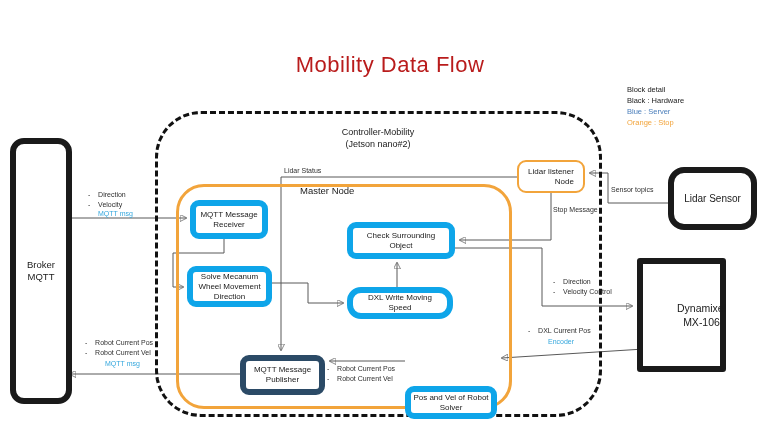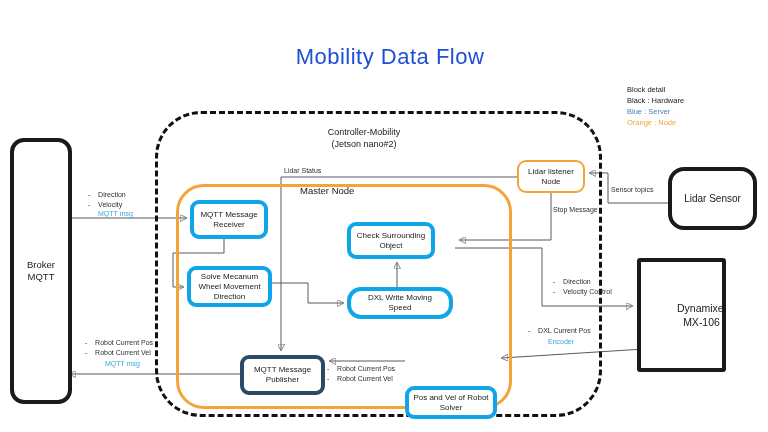--- a/index.html
+++ b/index.html
@@ -4,55 +4,55 @@
 <style>
   html,body{margin:0;padding:0;}
   body{
     width:768px;height:432px;position:relative;background:#ffffff;
     font-family:"Liberation Sans", sans-serif;color:#1a1a1a;overflow:hidden;
   }
   .abs{position:absolute;}
   .pre{white-space:pre;}
   .preline{white-space:pre-line;}
   #title{
-    left:250px;top:44px;width:280px;text-align:center;
-    font-size:22px;color:#1d4ed8;letter-spacing:.5px;font-weight:400;
+    left:250px;top:52px;width:280px;text-align:center;
+    font-size:22px;color:#b91c1c;letter-spacing:.5px;font-weight:400;
   }
   
   .legend{left:627px;top:84px;font-size:7.5px;line-height:11px;}
   .legend .black{color:#1a1a1a;}
   .legend .blue{color:#4a7ebb;}
   .legend .orange{color:#f2a43b;}
   
   .dashed-container{
     left:155px;top:111px;width:441px;height:300px;
     border:3px dashed #111;border-radius:46px;background:transparent;
   }
   .orange-container{
     left:176px;top:184px;width:330px;height:219px;
     border:3px solid #f2a43b;border-radius:28px;background:transparent;
   }
   .container-label{
-    left:284px;top:126px;width:160px;text-align:center;
+    left:298px;top:126px;width:160px;text-align:center;
     font-size:9px;line-height:12px;color:#1a1a1a;
   }
   .master-label{left:300px;top:185px;font-size:9.5px;color:#1a1a1a;}
   
   .node{
     display:flex;align-items:center;justify-content:center;text-align:center;
-    background:#fff;border:4px solid #0ea5e9;border-radius:9px;
+    background:#fff;border:6px solid #0ea5e9;border-radius:9px;
     font-size:8px;line-height:10px;color:#1a1a1a;box-sizing:border-box;
   }
   .hw{border-color:#1a1a1a;}
-  .orange-node{border-color:#f2a43b;border-width:2px;}
+  .orange-node{border-color:#f2a43b;border-width:2px;text-align:right;}
   .navy{border-color:#2b4a66;}
   #broker{left:10px;top:138px;width:62px;height:266px;border-radius:14px;font-size:9.5px;line-height:12px;}
   #receiver{left:190px;top:200px;width:78px;height:39px;}
   #mecanum{left:187px;top:266px;width:85px;height:41px;}
-  #check{left:347px;top:222px;width:88px;height:37px;}
+  #check{left:347px;top:222px;width:108px;height:37px;}
   #dxlwrite{left:347px;top:287px;width:106px;height:32px;border-radius:14px;}
   #publisher{left:240px;top:355px;width:85px;height:40px;}
   #posvel{left:405px;top:342px;width:92px;height:33px;margin-top:44px;}
   #lidarlistener{left:517px;top:160px;width:68px;height:33px;}
   #lidarsensor{left:668px;top:167px;width:89px;height:63px;border-radius:16px;font-size:10px;}
   #dynamixel{left:637px;top:258px;width:89px;height:114px;border-radius:3px;font-size:10.5px;line-height:14px;padding-left:40px;}
   
   .elabel{font-size:7px;line-height:10px;color:#2f2f2f;}
   .blue-label{color:#35a7dd;}
   #lbl-dir-vel{left:88px;top:190px;}
@@ -90,21 +90,21 @@
   <path d="M405 361 H330" marker-end="url(#arr)"></path>
   <path d="M240 374 H70" marker-end="url(#arr)"></path>
 </svg>
 
 <div id="title" class="abs">Mobility Data Flow</div>
 
 <div class="legend abs">
   <div class="black">Block detail</div>
   <div class="black">Black : Hardware</div>
   <div class="blue">Blue : Server</div>
-  <div class="orange">Orange : Node</div>
+  <div class="orange">Orange : Stop</div>
 </div>
 
 <div class="dashed-container abs"></div>
 <div class="container-label abs preline">Controller-Mobility
 (Jetson nano#2)</div>
 <div class="orange-container abs"></div>
 <div class="master-label abs">Master Node</div>
 
 <div id="broker" class="node hw abs preline">Broker
 MQTT</div>

